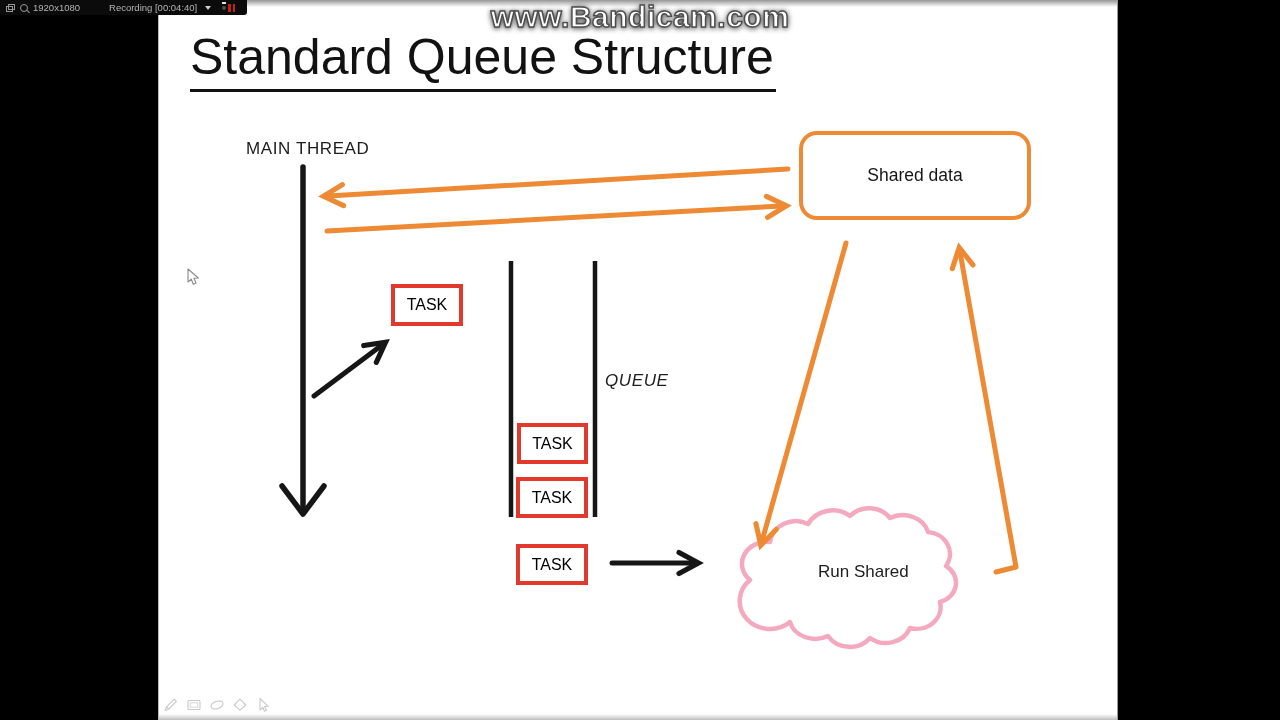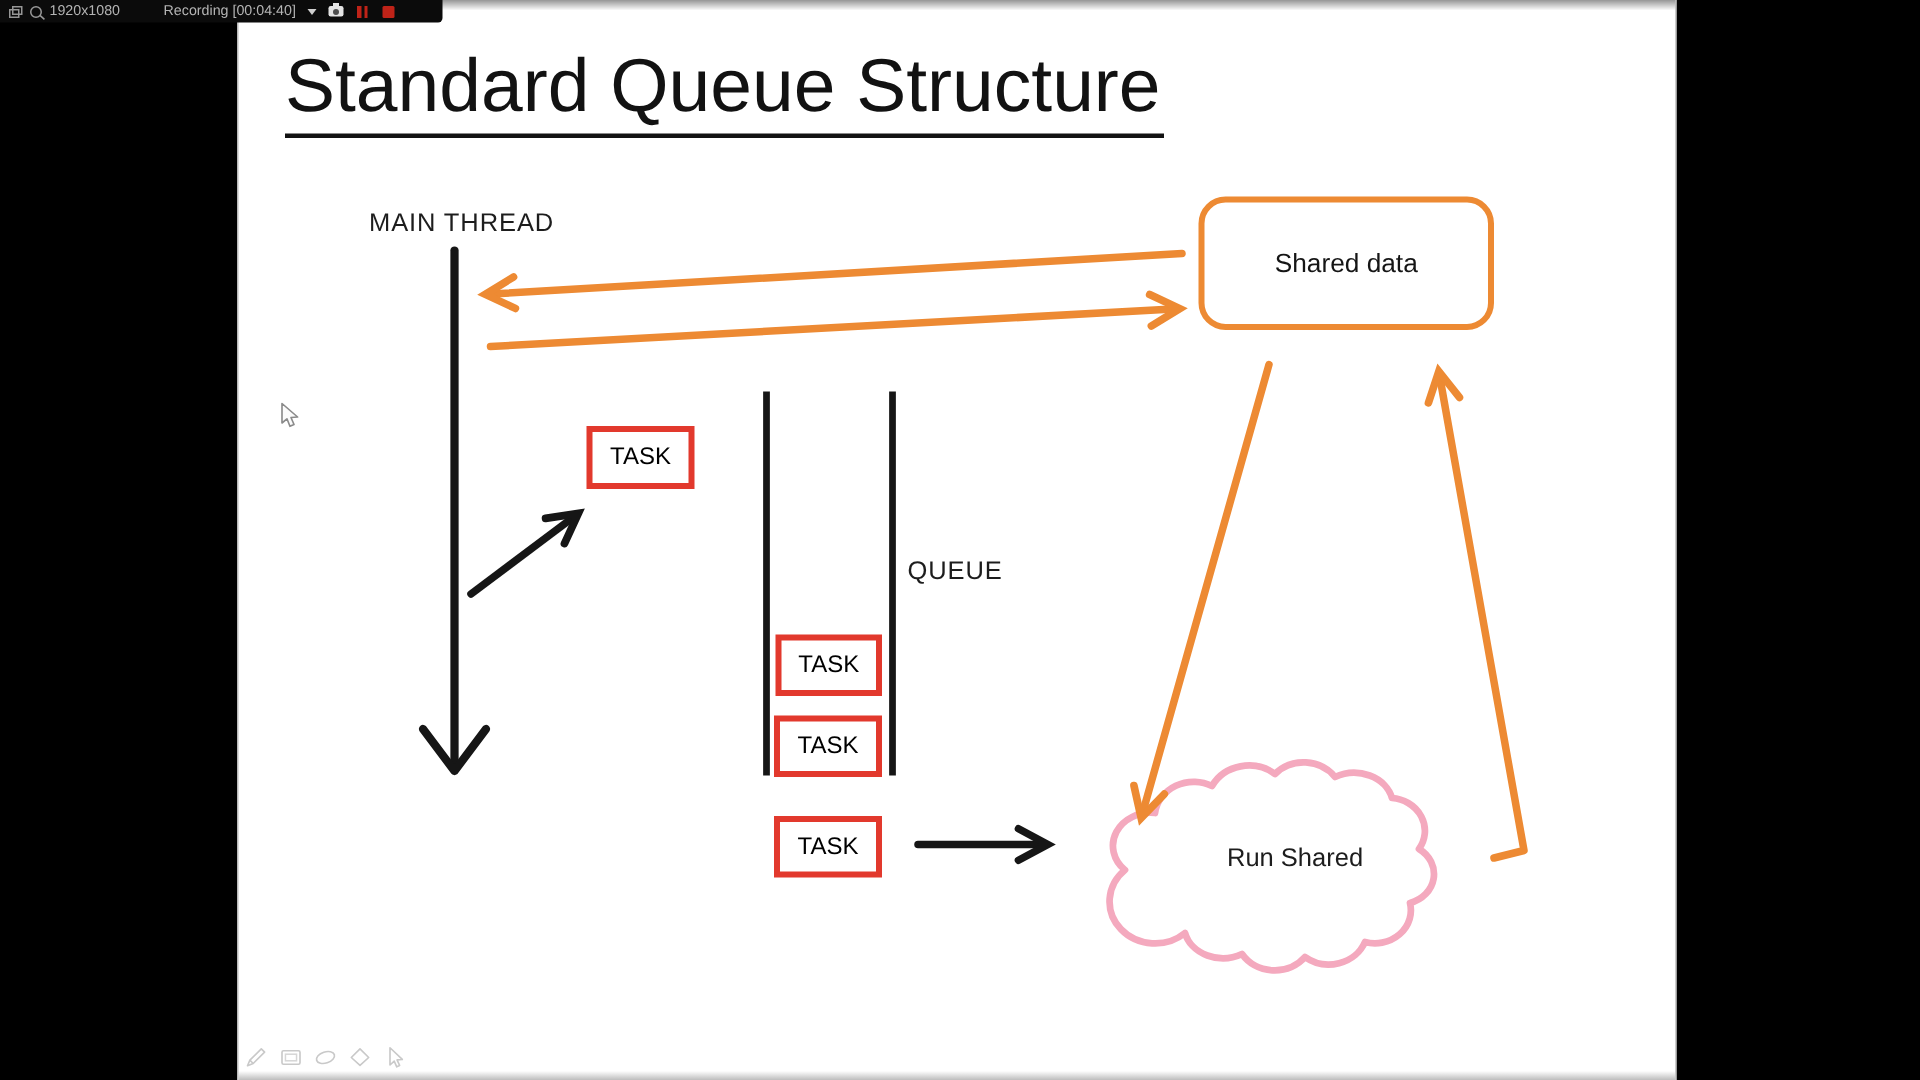--- a/index.html
+++ b/index.html
@@ -7,21 +7,21 @@
          font-family:"Liberation Sans",sans-serif;}
   
   #slide{position:absolute;left:158px;top:0;width:960px;height:720px;background:#fff;
          border-left:1px solid #b9b9b9;border-right:1px solid #9a9a9a;box-sizing:border-box;}
   #slide .top-fade{position:absolute;left:0;top:0;width:100%;height:7px;
          background:linear-gradient(#969696,rgba(255,255,255,0));}
   #slide .bottom-fade{position:absolute;left:0;bottom:0;width:100%;height:6px;
          background:linear-gradient(rgba(255,255,255,0),#bdbdbd);}
 
   
-  .rec-bar{position:absolute;left:0;top:0;width:295px;height:15px;background:#0b0b0b;
+  .rec-bar{position:absolute;left:0;top:0;width:247px;height:15px;background:#0b0b0b;
            border-radius:0 0 3px 0;display:flex;align-items:center;gap:5px;
            padding:0 5px 0 6px;box-sizing:border-box;z-index:50;}
   .rec-text{font-size:9.5px;color:#b4b4b4;white-space:nowrap;line-height:15px;}
   .win-ico{position:relative;width:9px;height:8px;flex:0 0 auto;}
   .win-ico i{position:absolute;display:block;width:5px;height:4px;border:1px solid #969696;}
   .win-ico i.b{left:0;bottom:0;} .win-ico i.t{right:0;top:0;}
   .mag-ico{width:6px;height:6px;border:1px solid #9a9a9a;border-radius:50%;position:relative;flex:0 0 auto;}
   .mag-ico::after{content:"";position:absolute;width:4px;height:1.4px;background:#9a9a9a;
            right:-3px;bottom:-1.5px;transform:rotate(42deg);}
   .chev{width:0;height:0;border-left:3.5px solid transparent;border-right:3.5px solid transparent;
@@ -39,21 +39,21 @@
       -webkit-text-stroke:1.4px #4e4e4e;
       text-shadow:0 0 6px rgba(70,70,70,.95),0 0 2px rgba(50,50,50,.9),0 2px 5px rgba(0,0,0,.45);}
 
   
   .slide-title{position:absolute;left:190px;top:28px;z-index:10;font-size:50px;color:#121212;
       border-bottom:3px solid #121212;padding:0 2px 3px 0;letter-spacing:0;}
   .lbl{position:absolute;z-index:10;color:#1d1d1d;font-size:17px;white-space:nowrap;}
   .task-box{position:absolute;z-index:10;border:4px solid #e2392d;background:#fff;
       display:flex;align-items:center;justify-content:center;
       font-size:16px;color:#000000;box-sizing:border-box;}
-  .shared-box{position:absolute;left:799px;top:131px;width:197px;height:89px;z-index:10;
+  .shared-box{position:absolute;left:799px;top:131px;width:232px;height:89px;z-index:10;
       border:4.5px solid #ed8a33;border-radius:18px;background:#fff;box-sizing:border-box;
       display:flex;align-items:center;justify-content:center;font-size:17.5px;color:#151515;}
 
   
   #diagram{position:absolute;left:0;top:0;z-index:5;}
 
   
   .anno-bar{position:absolute;left:163px;top:697px;display:flex;gap:7px;z-index:20;}
   .anno-bar svg{display:block;}
 
@@ -100,33 +100,34 @@
     <line x1="612" y1="563" x2="694" y2="563" stroke="#161616" stroke-width="5" stroke-linecap="round" marker-end="url(#ah-k)"></line>
 
     <line x1="846" y1="243" x2="762" y2="541" stroke="#ed8a33" stroke-width="5" stroke-linecap="round" marker-end="url(#ah-o)"></line>
     <polyline points="996,572 1016,567 960,252" fill="none" stroke="#ed8a33" stroke-width="5" stroke-linecap="round" stroke-linejoin="round" marker-end="url(#ah-o)"></polyline>
   </svg>
 
   <div class="slide-title">Standard Queue Structure</div>
 
   <div class="lbl" style="left:246px;top:139px;letter-spacing:0.6px;">MAIN THREAD</div>
 
-  <div class="lbl" style="left:605px;top:371px;letter-spacing:0.6px;">QUEUE</div>
+  <div class="lbl" style="left:605px;top:371px;letter-spacing:0.6px;font-style:italic;">QUEUE</div>
 
   <div class="shared-box">
     <span>Shared data</span>
   </div>
 
   <div class="task-box" style="left:391px;top:284px;width:72px;height:42px;">TASK</div>
   <div class="task-box" style="left:517px;top:423px;width:71px;height:41px;">TASK</div>
   <div class="task-box" style="left:516px;top:477px;width:72px;height:41px;">TASK</div>
   <div class="task-box" style="left:516px;top:544px;width:72px;height:41px;">TASK</div>
 
   <div class="lbl" style="left:818px;top:562px;">Run Shared</div>
 
+  <div class="watermark">www.Bandicam.com</div>
 
   <div class="rec-bar">
     <span class="win-ico">
         <i class="b"></i>
         <i class="t"></i>
       </span>
     <span class="mag-ico"></span>
     <span class="rec-text">1920x1080</span>
     <span class="rec-text" style="margin-left:24px;">Recording [00:04:40]</span>
     <span class="chev"></span>

